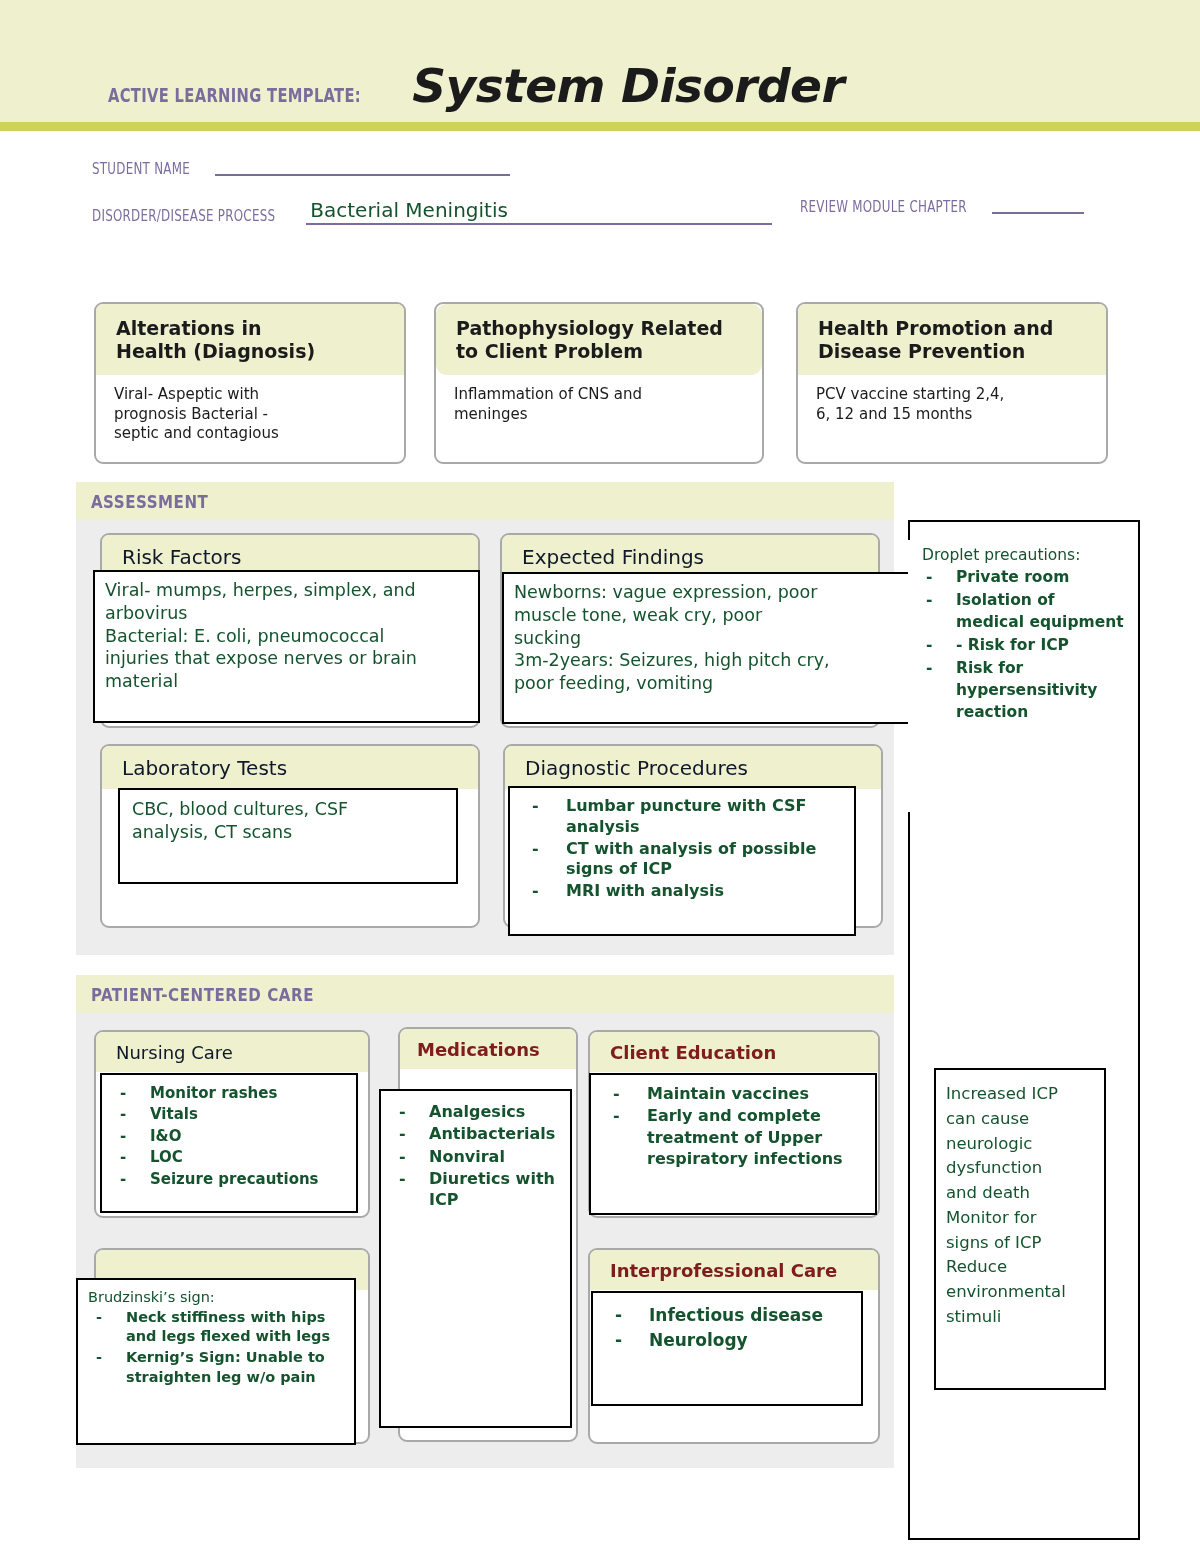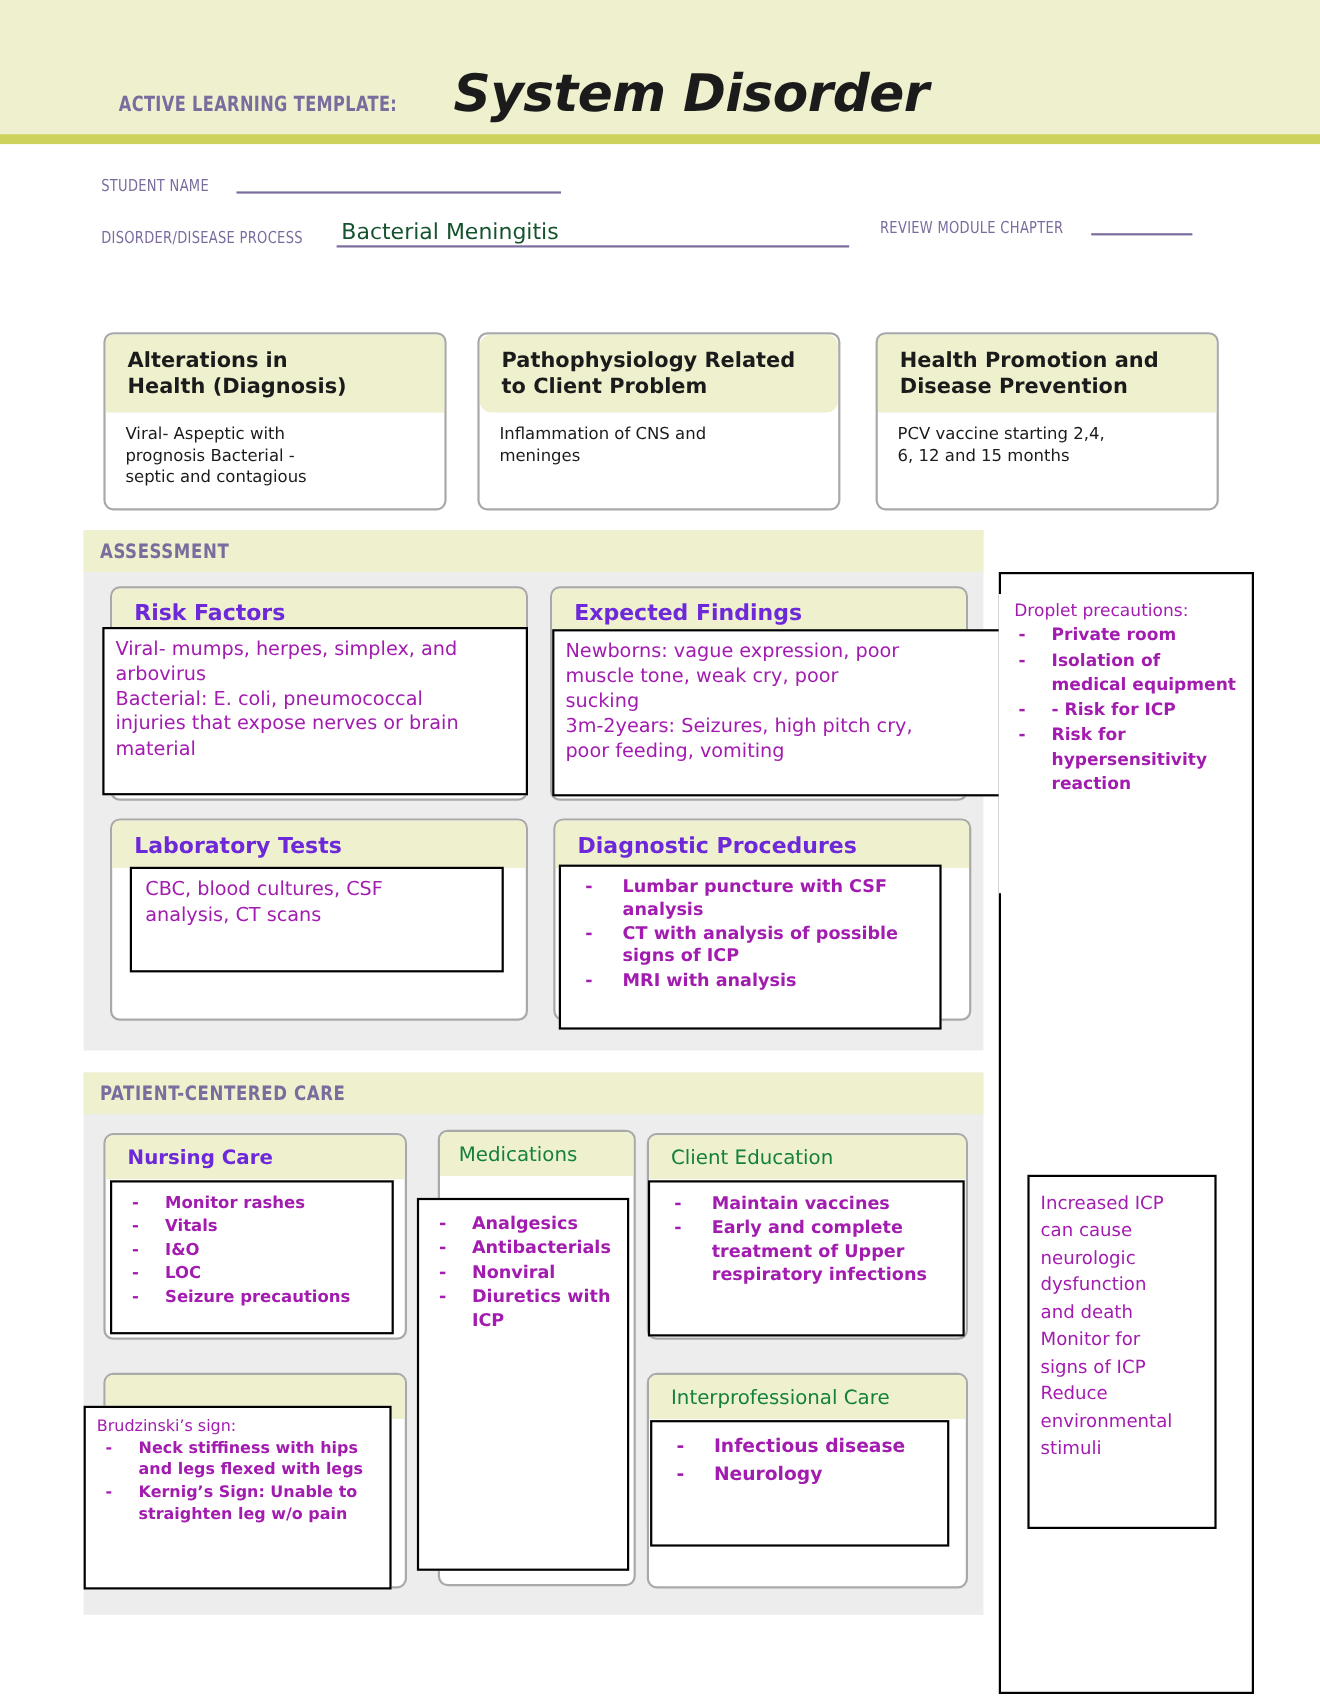--- a/index.html
+++ b/index.html
@@ -145,37 +145,37 @@
     border-radius: 9px;
     background: #ffffff;
     box-sizing: border-box;
     overflow: hidden;
   }
   .subcard .cap {
     background: #eef0ce;
     padding: 10px 10px 9px 20px;
     font-family: "DejaVu Sans", sans-serif;
     font-size: 20px;
-    font-weight: bold;
-    color: #6d28d9;
+    font-weight: normal;
+    color: #0f172a;
     white-space: nowrap;
   }
   .subcard .cap.light {
-    font-weight: normal;
-    color: #15803d;
+    font-weight: bold;
+    color: #7f1d1d;
   }
 
   
   .tbox {
     position: absolute;
     border: 2px solid #000000;
     background: #ffffff;
     box-sizing: border-box;
     font-family: "DejaVu Sans", sans-serif;
-    color: #a21caf;
+    color: #14532d;
     overflow: hidden;
   }
   .tbox p { margin: 0; }
   .tbox .plain { white-space: pre-line; }
 
   ul.dash {
     list-style: none;
     margin: 0;
     padding: 0;
     font-weight: bold;

